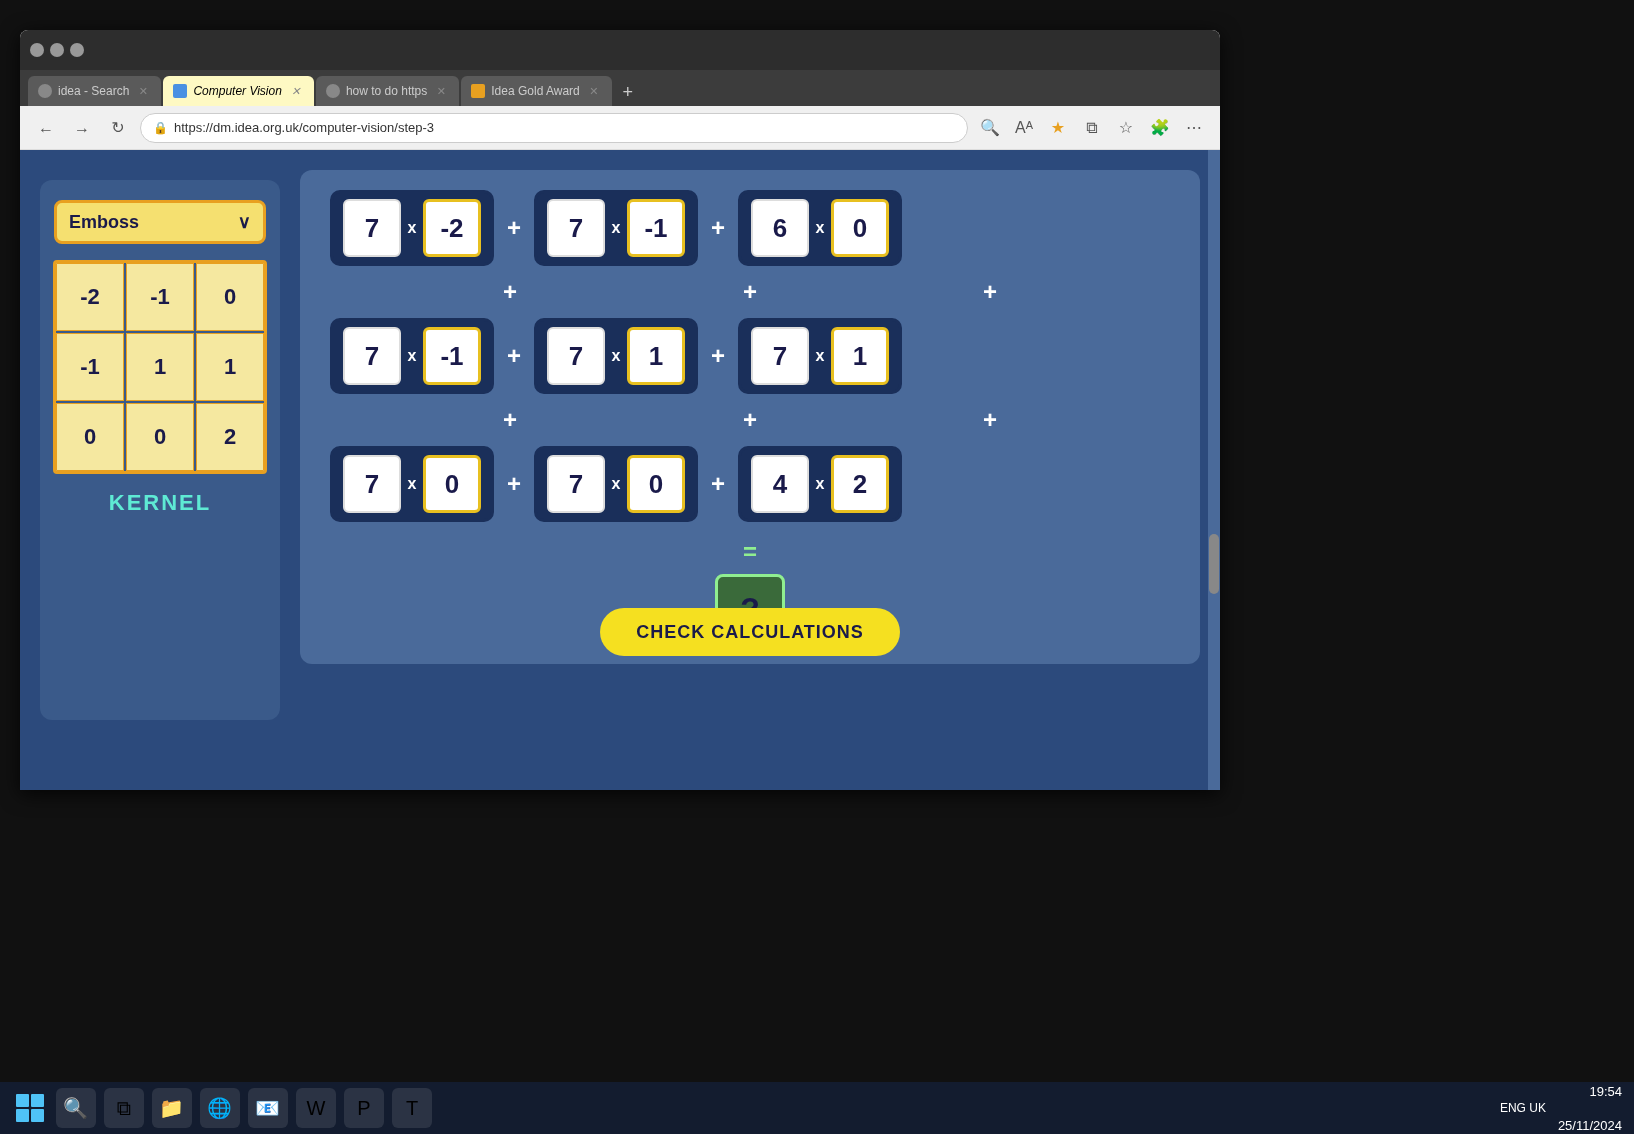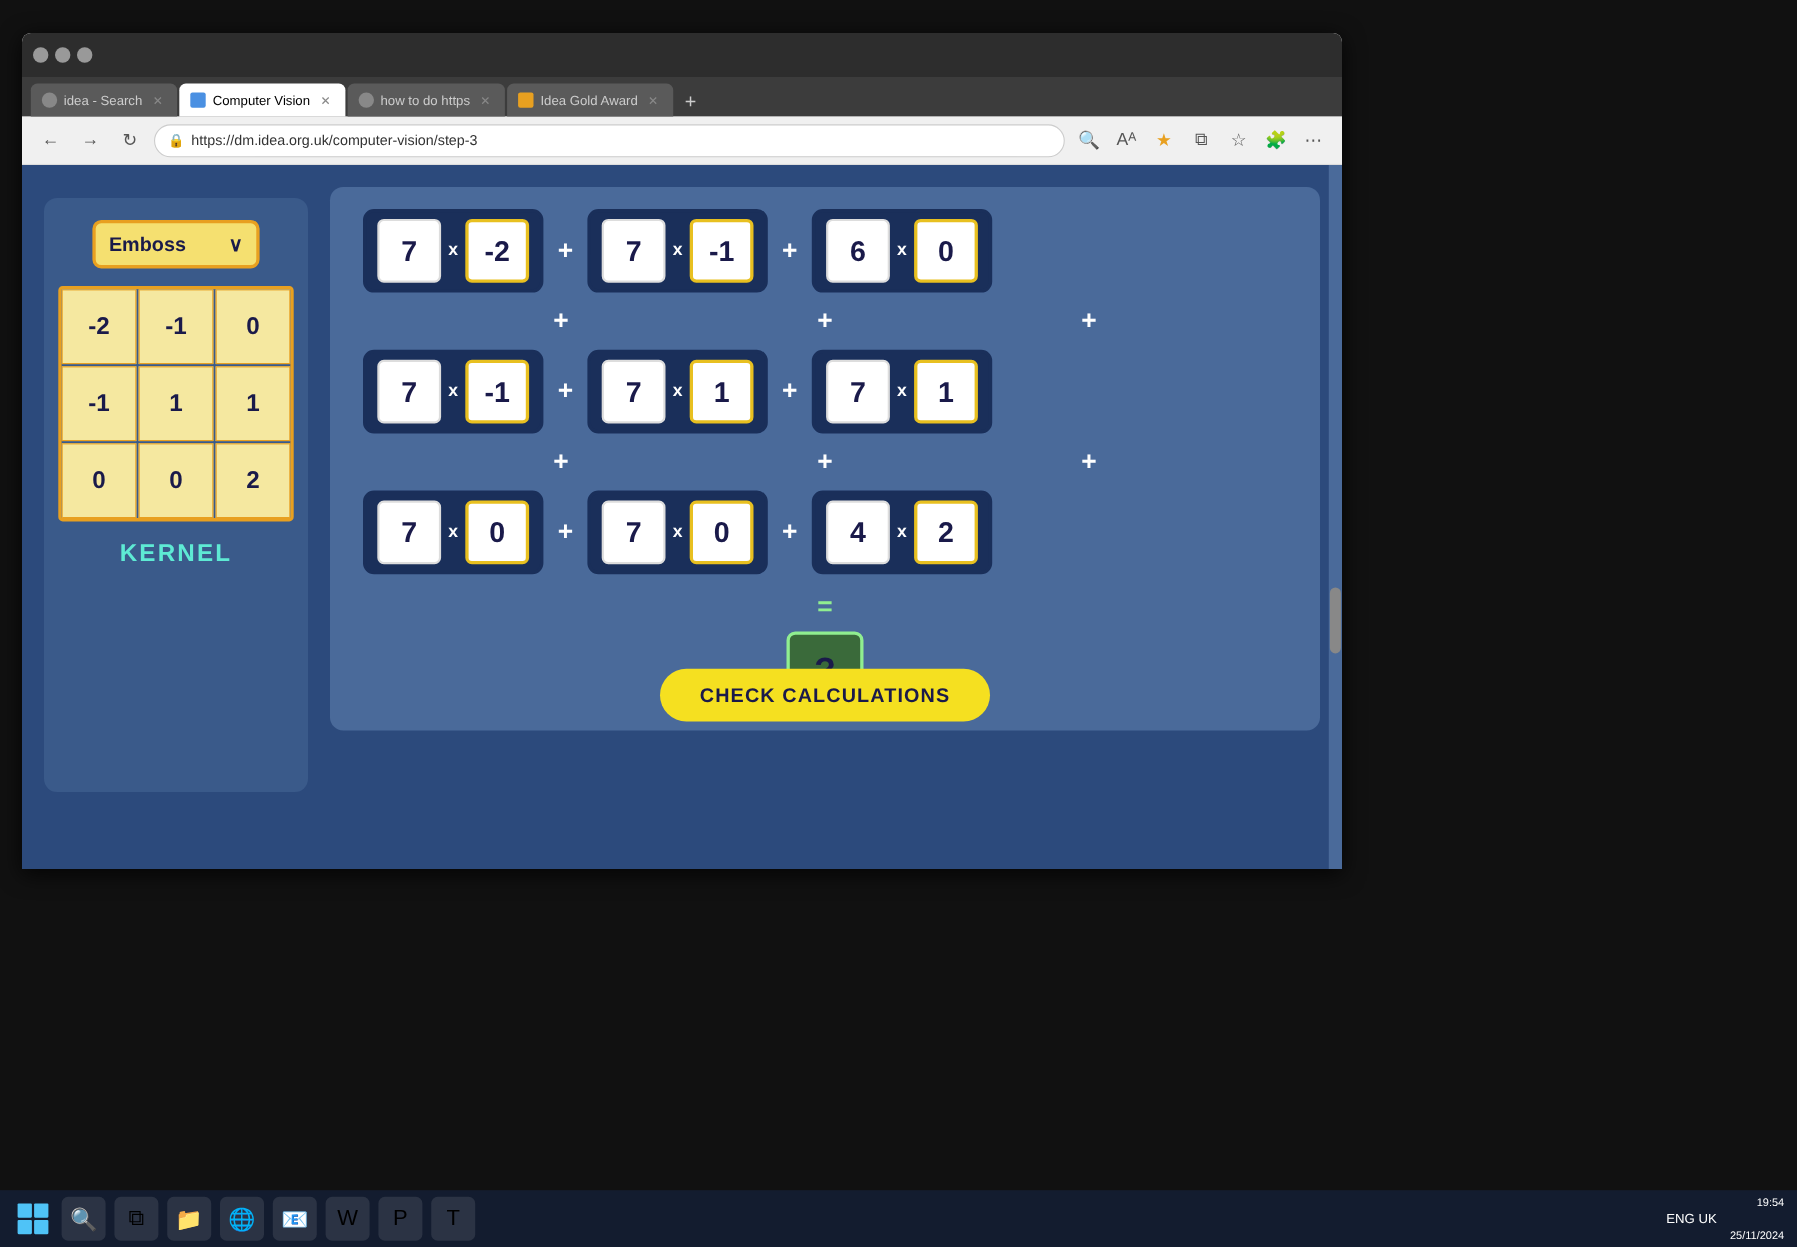--- a/index.html
+++ b/index.html
@@ -74,22 +74,23 @@
       padding: 0 10px;
       gap: 6px;
       font-size: 12px;
       color: #ccc;
       cursor: pointer;
       min-width: 120px;
       max-width: 180px;
       justify-content: center;
     }
     .tab.active {
-      background: #ffffff;
+      background: #fef9c3;
       color: #000;
+      font-style: italic;
     }
     .tab-icon {
       width: 14px; height: 14px;
       background: #4a90e2;
       border-radius: 2px;
       flex-shrink: 0;
     }
     .tab-icon.search { background: #888; border-radius: 50%; }
     .tab-icon.idea { background: #e8a020; }
     .tab-close {
@@ -177,21 +178,21 @@
       background: #3a5a8a;
       border-radius: 12px;
       padding: 20px;
       display: flex;
       flex-direction: column;
       align-items: center;
       gap: 16px;
     }
 
     .filter-dropdown {
-      width: 152px;
+      width: 212px;
       height: 44px;
       background: #f5e070;
       border: 3px solid #e8a020;
       border-radius: 8px;
       display: flex;
       align-items: center;
       justify-content: space-between;
       padding: 0 12px;
       font-size: 18px;
       font-weight: bold;
@@ -396,21 +397,21 @@
       align-items: center;
       gap: 12px;
       color: #fff;
       font-size: 12px;
     }
 
     .taskbar-time {
       display: flex;
       flex-direction: column;
       align-items: flex-end;
-      font-size: 10px;
+      font-size: 13px;
       color: #fff;
       gap: 19px;
     }
 
     
     .scrollbar {
       position: absolute;
       right: 0;
       top: 0;
       bottom: 0;

